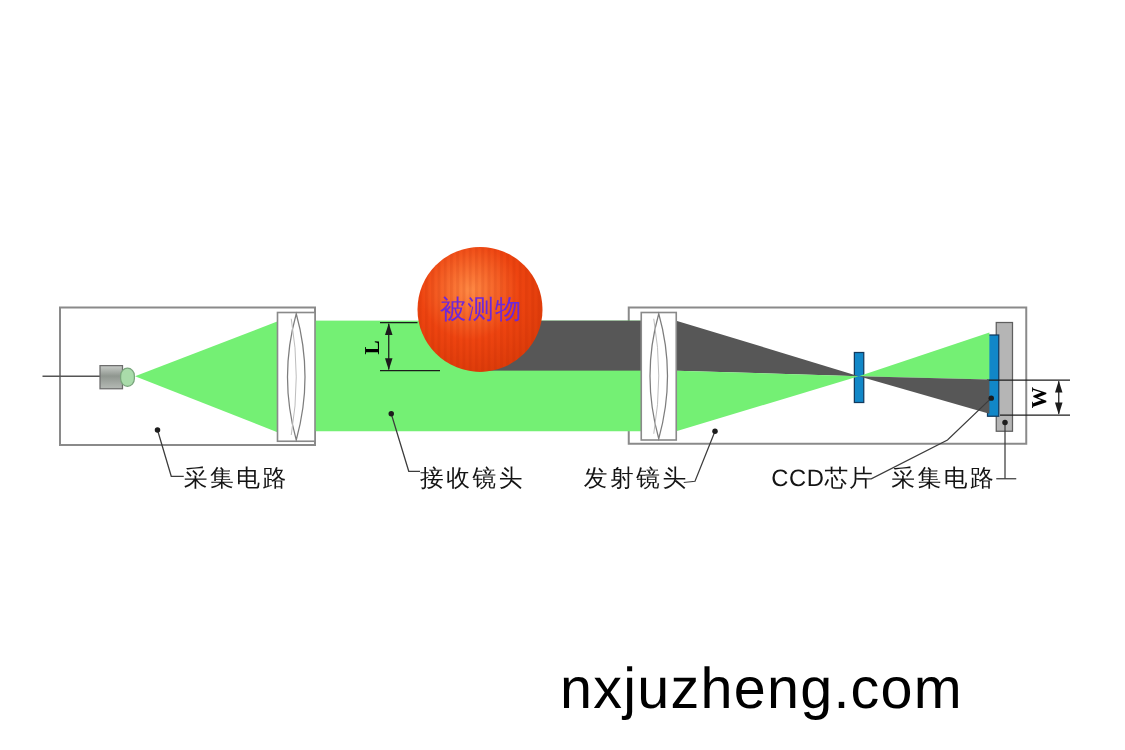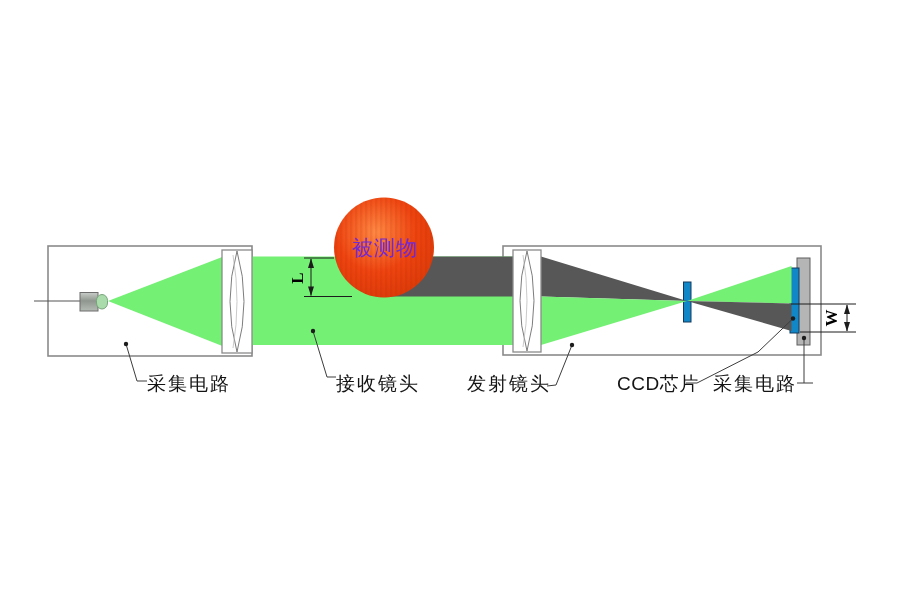--- a/index.html
+++ b/index.html
@@ -126,13 +126,14 @@
 
   <div class="lbl" style="left:147px;top:373px;">采集电路</div>
   <div class="lbl" style="left:336px;top:373px;">接收镜头</div>
   <div class="lbl" style="left:467px;top:373px;">发射镜头</div>
   <div class="lbl latin" style="left:617px;top:373px;">CCD芯片</div>
   <div class="lbl" style="left:713px;top:373px;">采集电路</div>
 
   <div class="dim-lbl dim-l">L</div>
   <div class="dim-lbl dim-w">W</div>
 
+  <div class="watermark">nxjuzheng.com</div>
 </div>
 
 </body></html>

